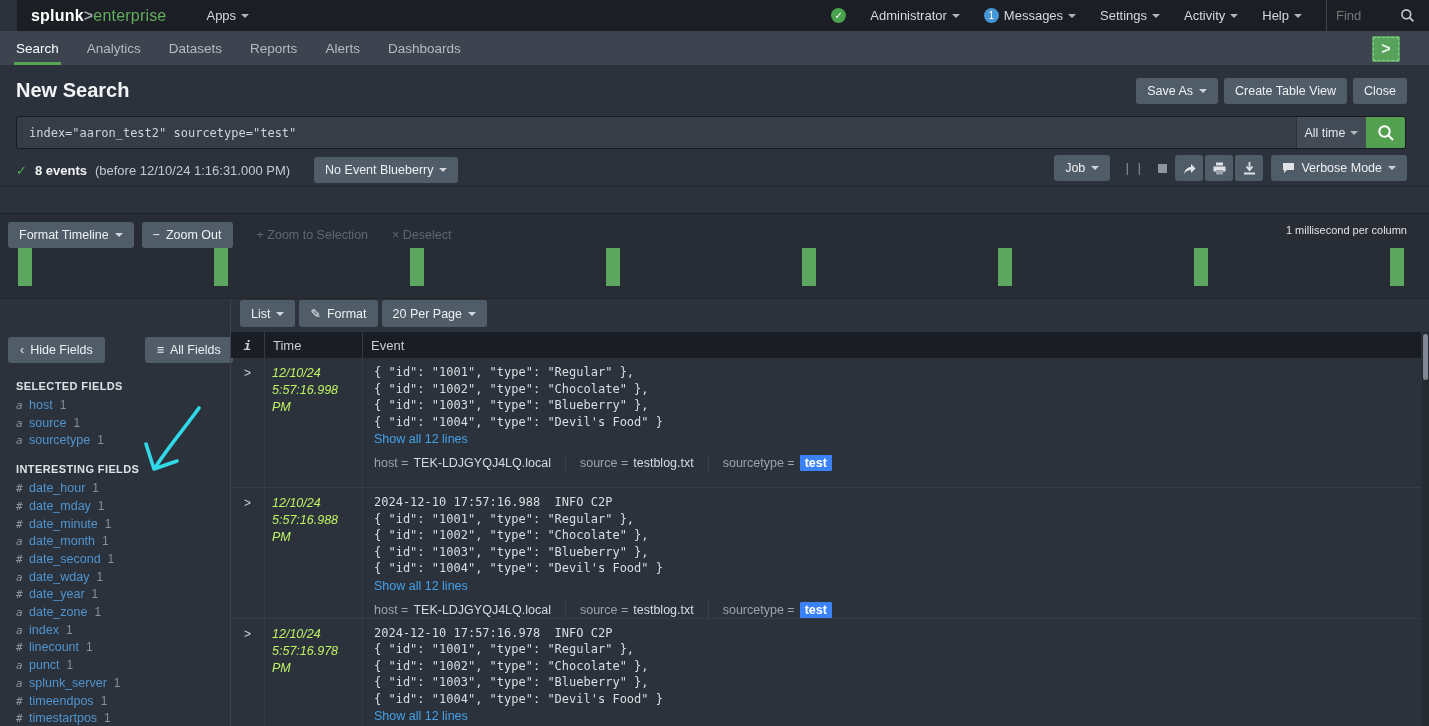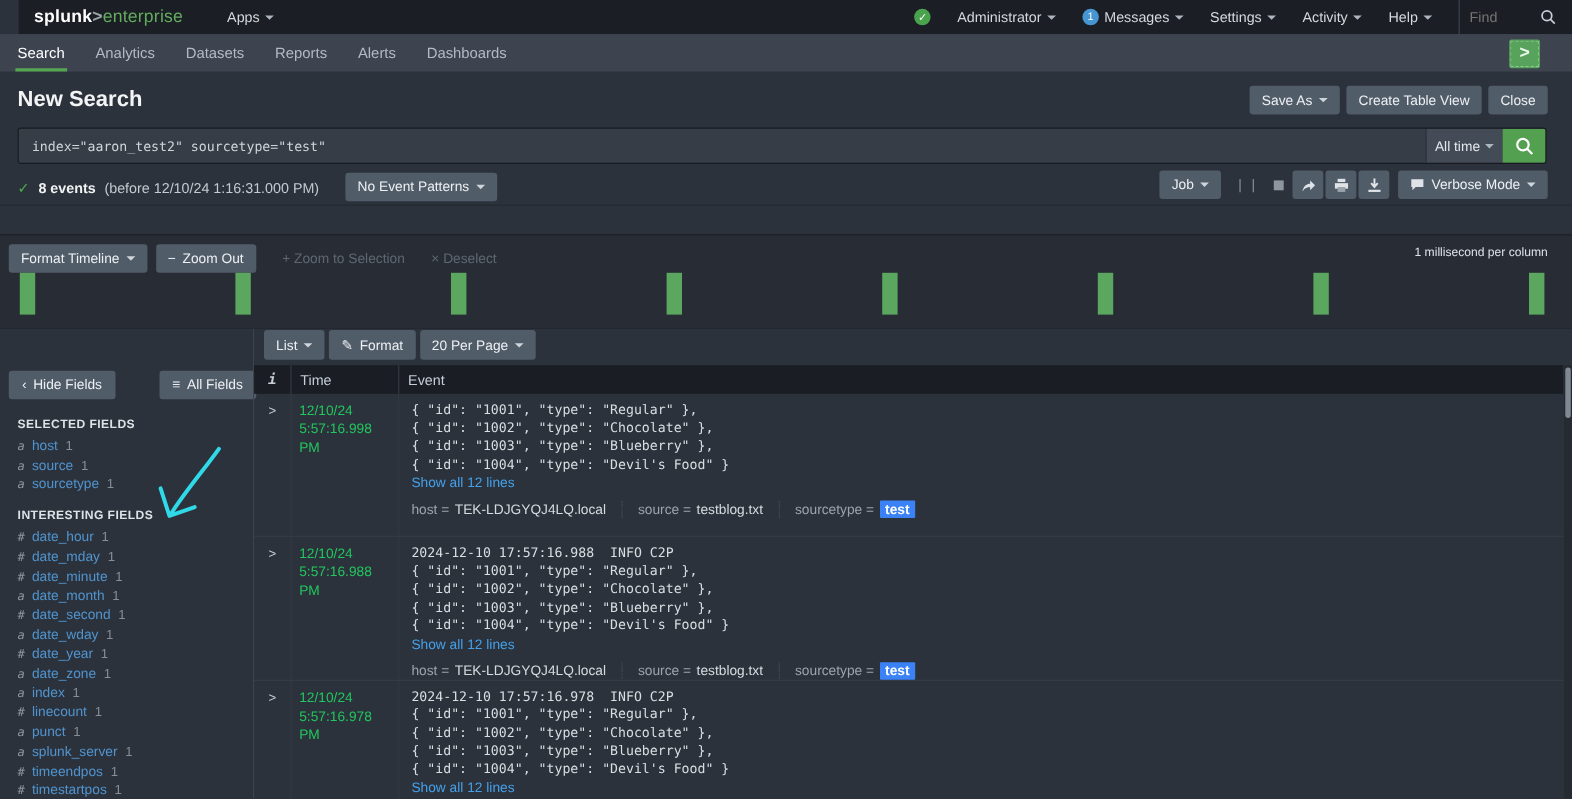--- a/index.html
+++ b/index.html
@@ -108,21 +108,21 @@
   .etable { position:absolute; left:231px; top:332px; right:8px; bottom:0; }
   .thead { display:flex; height:26px; background:#1a1d23; color:#c6ced6; font-size:13px;
     align-items:center; }
   .th { padding:0 8px; height:100%; display:flex; align-items:center; border-right:1px solid #343b45; }
   .th-i { width:34px; justify-content:center; font-family:"DejaVu Sans Mono",monospace; font-weight:bold; font-style:italic; }
   .th-time { width:98px; }
   .th-event { flex:1; border-right:0; }
   .erow { display:flex; min-height:130px; border-bottom:1px solid #363d47; font-size:12.5px; }
   .c-exp { width:34px; color:#ccd3d9; text-align:center; padding-top:8px; font-size:12px;
     cursor:pointer; border-right:1px solid #333a43; }
-  .c-time { width:98px; padding:7px 4px 0 7px; color:#22c55e; line-height:17px; border-right:1px solid #333a43; }
+  .c-time { width:98px; padding:7px 4px 0 7px; color:#bef264; line-height:17px; border-right:1px solid #333a43;font-style:italic; }
   .c-event { flex:1; padding:6px 10px 0 11px; }
   .raw { font-family:"DejaVu Sans Mono",monospace; font-size:12px; line-height:16.5px; color:#d9dee3;
     white-space:pre; }
   .show-all { color:#44a0e8; font-size:12.5px; line-height:17px; margin-top:1px; cursor:pointer;
     display:inline-block; }
   .meta { display:flex; align-items:center; margin-top:7px; font-size:12.5px; }
   .m-label { color:#9ba3ac; }
   .m-val { color:#d6dbe0; margin-left:5px; }
   .m-sep { width:1px; height:15px; border-left:1px dotted #4a525c; margin:0 14px; }
   .st-badge { background:#3b82f6; color:#ffffff; padding:1px 5px; margin-left:5px; border-radius:1px; cursor:pointer;font-weight:bold; }
@@ -243,21 +243,21 @@
           <line x1="11.5" y1="11.5" x2="16" y2="16" stroke="#ffffff" stroke-width="2"></line>
         </svg>
     </div>
   </div>
 
   <div class="status-row">
     <span class="check">✓</span>
     <span class="ev-count">8 events</span>
     <span>(before 12/10/24 1:16:31.000 PM)</span>
     <button class="btn sampling-btn">
-      <span>No Event Patterns</span>
+      <span>No Event Blueberry</span>
       <span class="caret"></span>
     </button>
   </div>
   <div class="job-controls">
     <button class="btn">
       <span>Job</span>
       <span class="caret"></span>
     </button>
     <span class="ic-plain">❘❘</span>
     <span class="stop-sq"></span>

